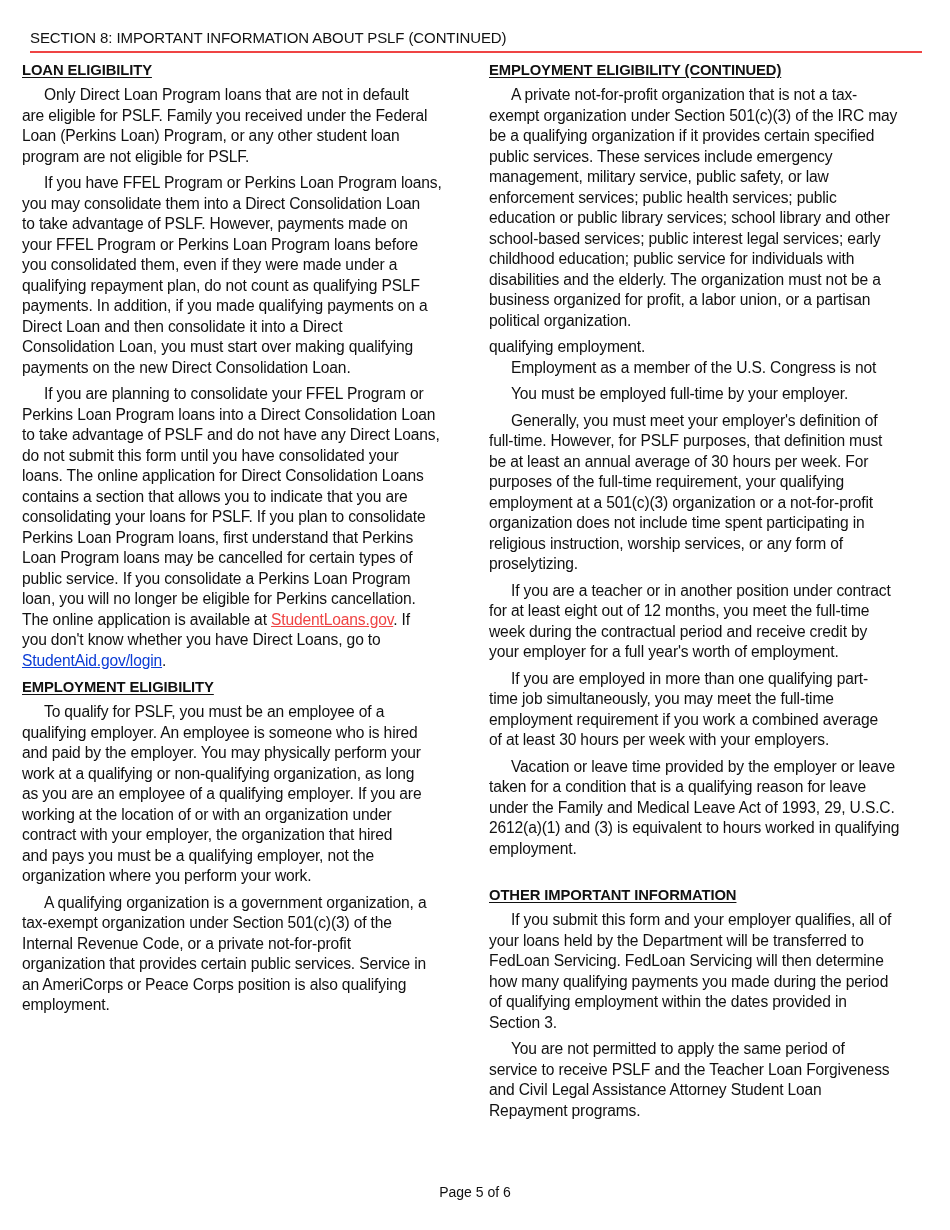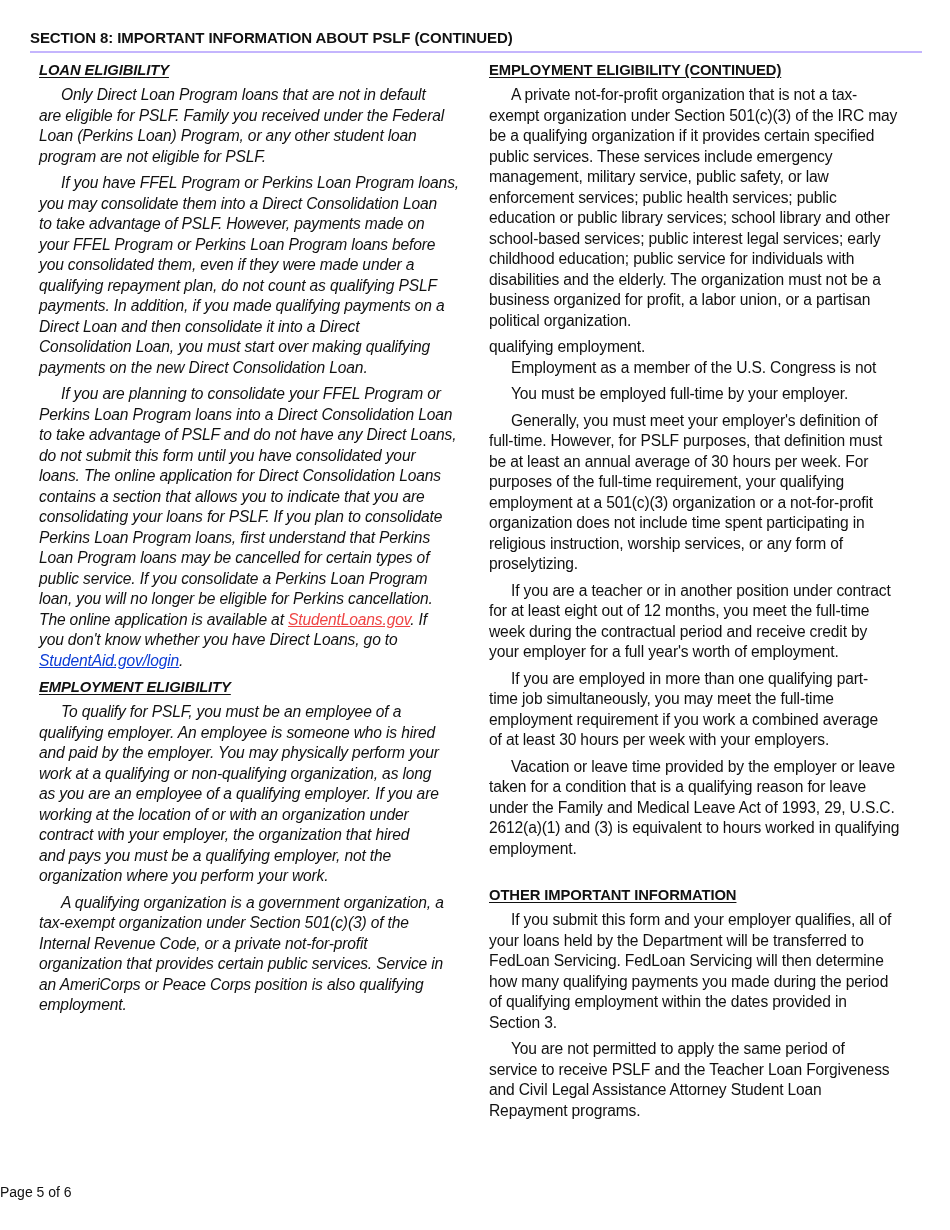--- a/index.html
+++ b/index.html
@@ -10,32 +10,32 @@
       overflow: hidden;
       font-family: "DejaVu Sans", "Liberation Sans", sans-serif;
       color: #111111;
     }
     .section-header {
       position: absolute;
       left: 30px;
       top: 28px;
       width: 892px;
       font-family: "Liberation Sans", sans-serif;
-      font-weight: bold;
+      font-weight: normal;
       font-size: 15px;
       letter-spacing: -0.1px;
       line-height: 20px;
       padding-bottom: 3px;
-      border-bottom: 2px solid #c4b5fd;
+      border-bottom: 2px solid #ef4444;
     }
     .col {
       position: absolute;
       top: 60px;
     }
-    .col.left { left: 39px; width: 432px; font-style: italic; }
+    .col.left { left: 22px; width: 432px; }
     .col.right { left: 489px; width: 434px; }
     .heading {
       font-family: "Liberation Sans", sans-serif;
       font-weight: bold;
       font-size: 14.8px;
       line-height: 20px;
       text-decoration: underline;
       text-underline-offset: 2px;
       margin: 0 0 5px 0;
       letter-spacing: -0.1px;
@@ -58,20 +58,21 @@
       color: #0a3bd6;
       text-decoration: underline;
       cursor: pointer;
     }
     .spacer-lg { height: 20px; }
     .footer {
       position: absolute;
       top: 1182px;
       left: 0;
       width: 950px;
+      text-align: center;
       font-family: "Liberation Sans", sans-serif;
       font-size: 14px;
       line-height: 20px;
       color: #111111;
     }
   </style>
 </head>
 <body>
 
 <div class="section-header">SECTION 8: IMPORTANT INFORMATION ABOUT PSLF (CONTINUED)</div>

